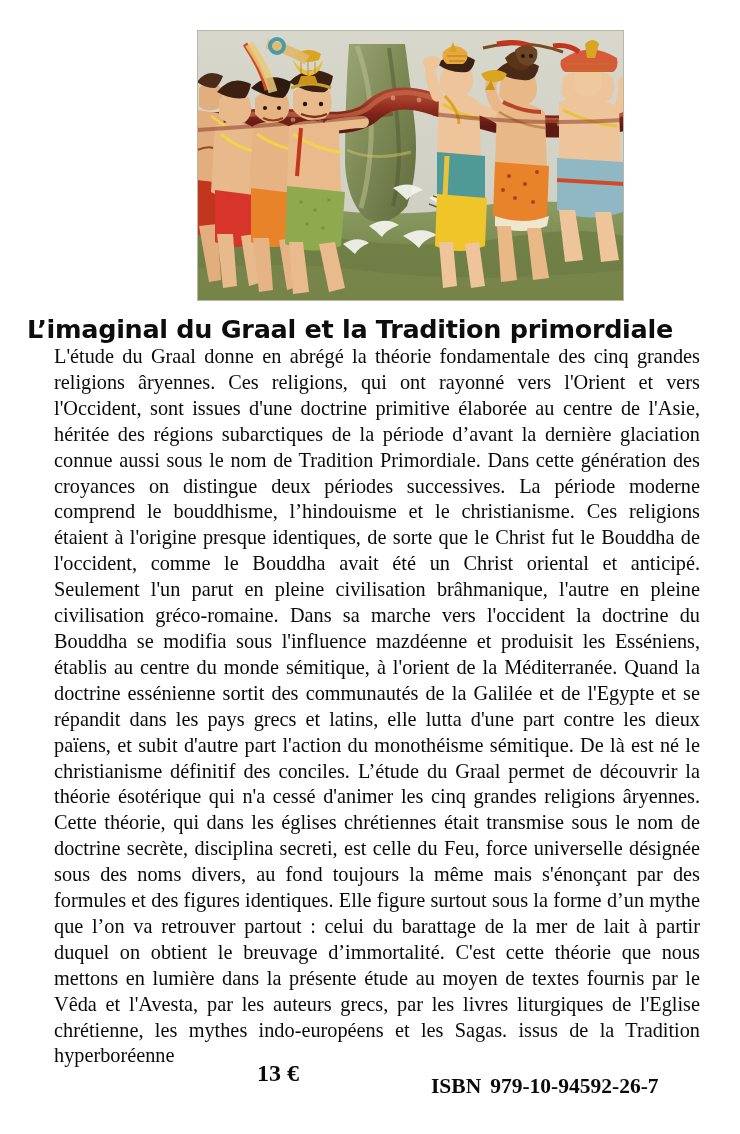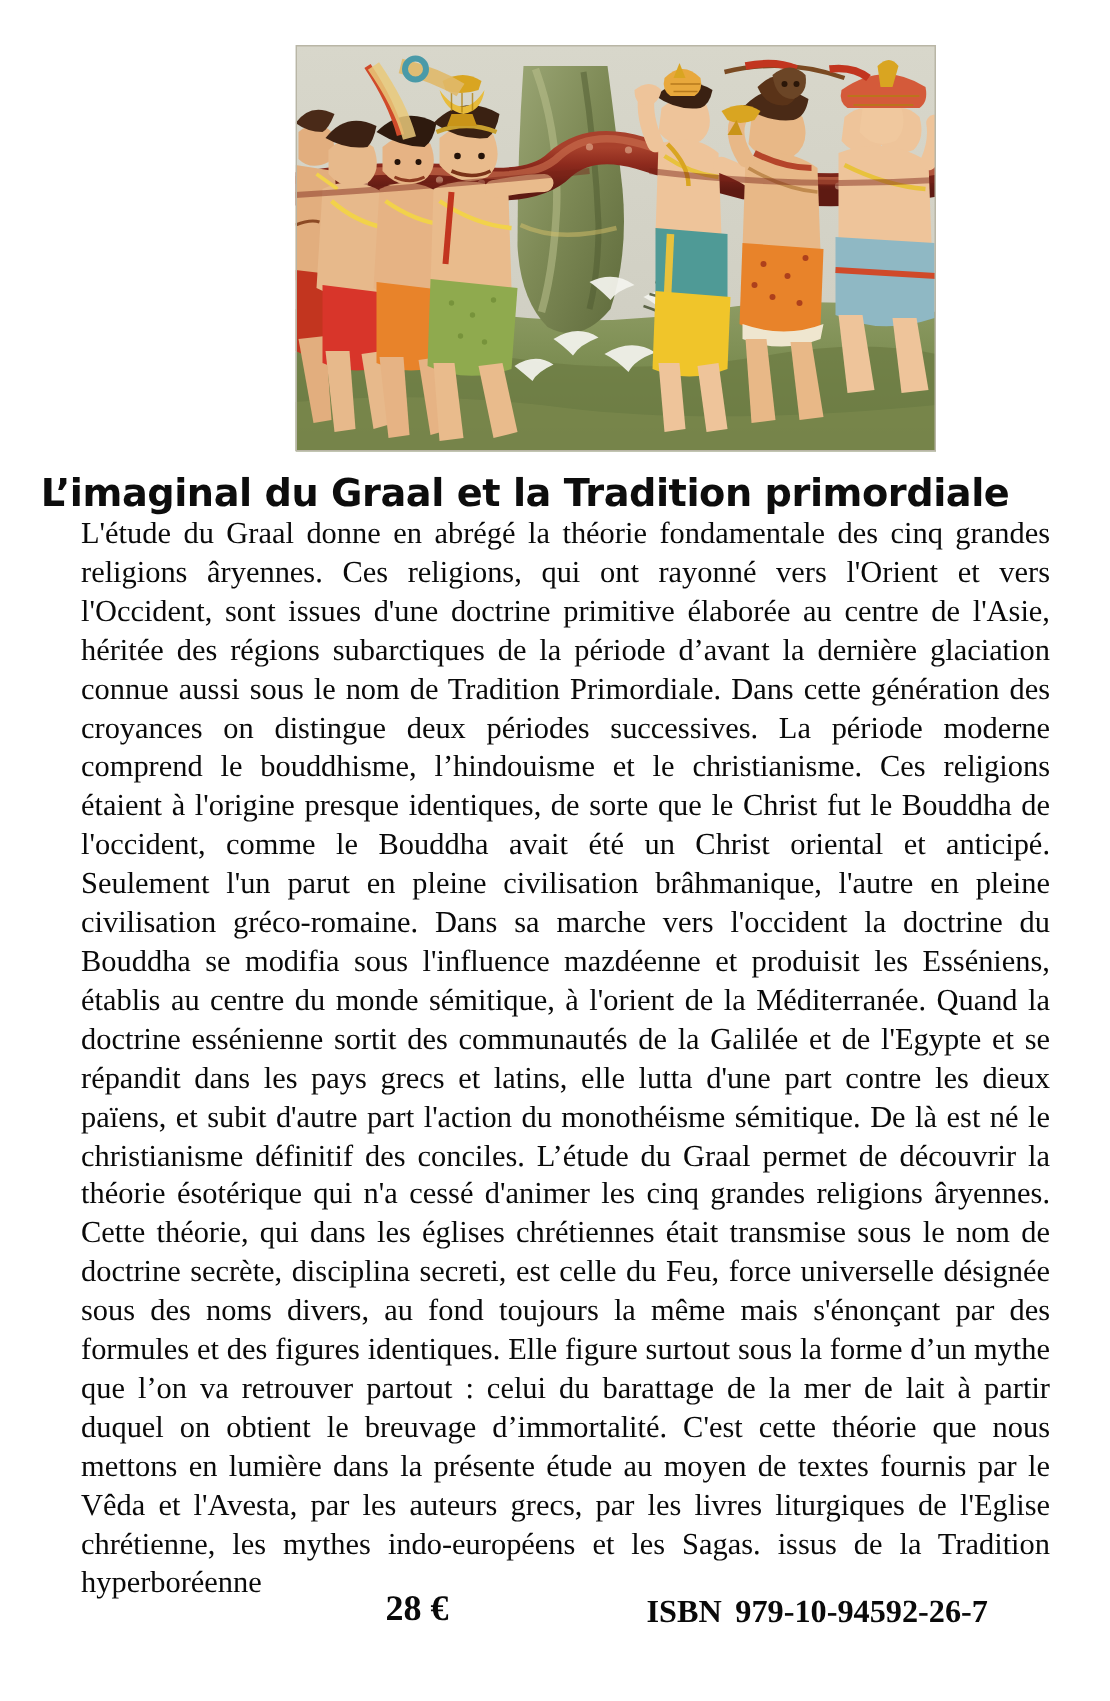--- a/index.html
+++ b/index.html
@@ -74,21 +74,21 @@
     top: 0;
     font-family: "Liberation Serif", "DejaVu Serif", serif;
     font-weight: bold;
     font-size: 24px;
     color: #0a0a0a;
     white-space: nowrap;
   }
   #isbn-block {
     position: absolute;
     left: 384px;
-    top: 2px;
+    top: 14px;
     font-family: "Liberation Serif", "DejaVu Serif", serif;
     font-weight: bold;
     font-size: 21.5px;
     color: #0a0a0a;
     white-space: nowrap;
   }
   #isbn-label { margin-right: 9px; }
 </style>
 </head>
 <body>
@@ -306,17 +306,17 @@
   </svg>
 </figure>
 
 <h1 id="book-title">L’imaginal du Graal et la Tradition primordiale</h1>
 
 <div id="blurb-text">
   <p>L'étude du Graal donne en abrégé la théorie fondamentale des cinq grandes religions âryennes. Ces religions, qui ont rayonné vers l'Orient et vers l'Occident, sont issues d'une doctrine primitive élaborée au centre de l'Asie, héritée des régions subarctiques de la période d’avant la dernière glaciation connue aussi sous le nom de Tradition Primordiale. Dans cette génération des croyances on distingue deux périodes successives. La période moderne comprend le bouddhisme, l’hindouisme et le christianisme. Ces religions étaient à l'origine presque identiques, de sorte que le Christ fut le Bouddha de l'occident, comme le Bouddha avait été un Christ oriental et anticipé. Seulement l'un parut en pleine civilisation brâhmanique, l'autre en pleine civilisation gréco-romaine. Dans sa marche vers l'occident la doctrine du Bouddha se modifia sous l'influence mazdéenne et produisit les Esséniens, établis au centre du monde sémitique, à l'orient de la Méditerranée. Quand la doctrine essénienne sortit des communautés de la Galilée et de l'Egypte et se répandit dans les pays grecs et latins, elle lutta d'une part contre les dieux païens, et subit d'autre part l'action du monothéisme sémitique. De là est né le christianisme définitif des conciles. L’étude du Graal permet de découvrir la théorie ésotérique qui n'a cessé d'animer les cinq grandes religions âryennes. Cette théorie, qui dans les églises chrétiennes était transmise sous le nom de doctrine secrète, disciplina secreti, est celle du Feu, force universelle désignée sous des noms divers, au fond toujours la même mais s'énonçant par des formules et des figures identiques. Elle figure surtout sous la forme d’un mythe que l’on va retrouver partout : celui du barattage de la mer de lait à partir duquel on obtient le breuvage d’immortalité. C'est cette théorie que nous mettons en lumière dans la présente étude au moyen de textes fournis par le Vêda et l'Avesta, par les auteurs grecs, par les livres liturgiques de l'Eglise chrétienne, les mythes indo-européens et les Sagas. issus de la Tradition hyperboréenne</p>
 </div>
 
 <div id="footer-row">
-  <span id="price-label">28 €</span>
+  <span id="price-label">13 €</span>
   <span id="isbn-block">
     <span id="isbn-label">ISBN</span><span id="isbn-value">979-10-94592-26-7</span>
   </span>
 </div>
 
 </body></html>

